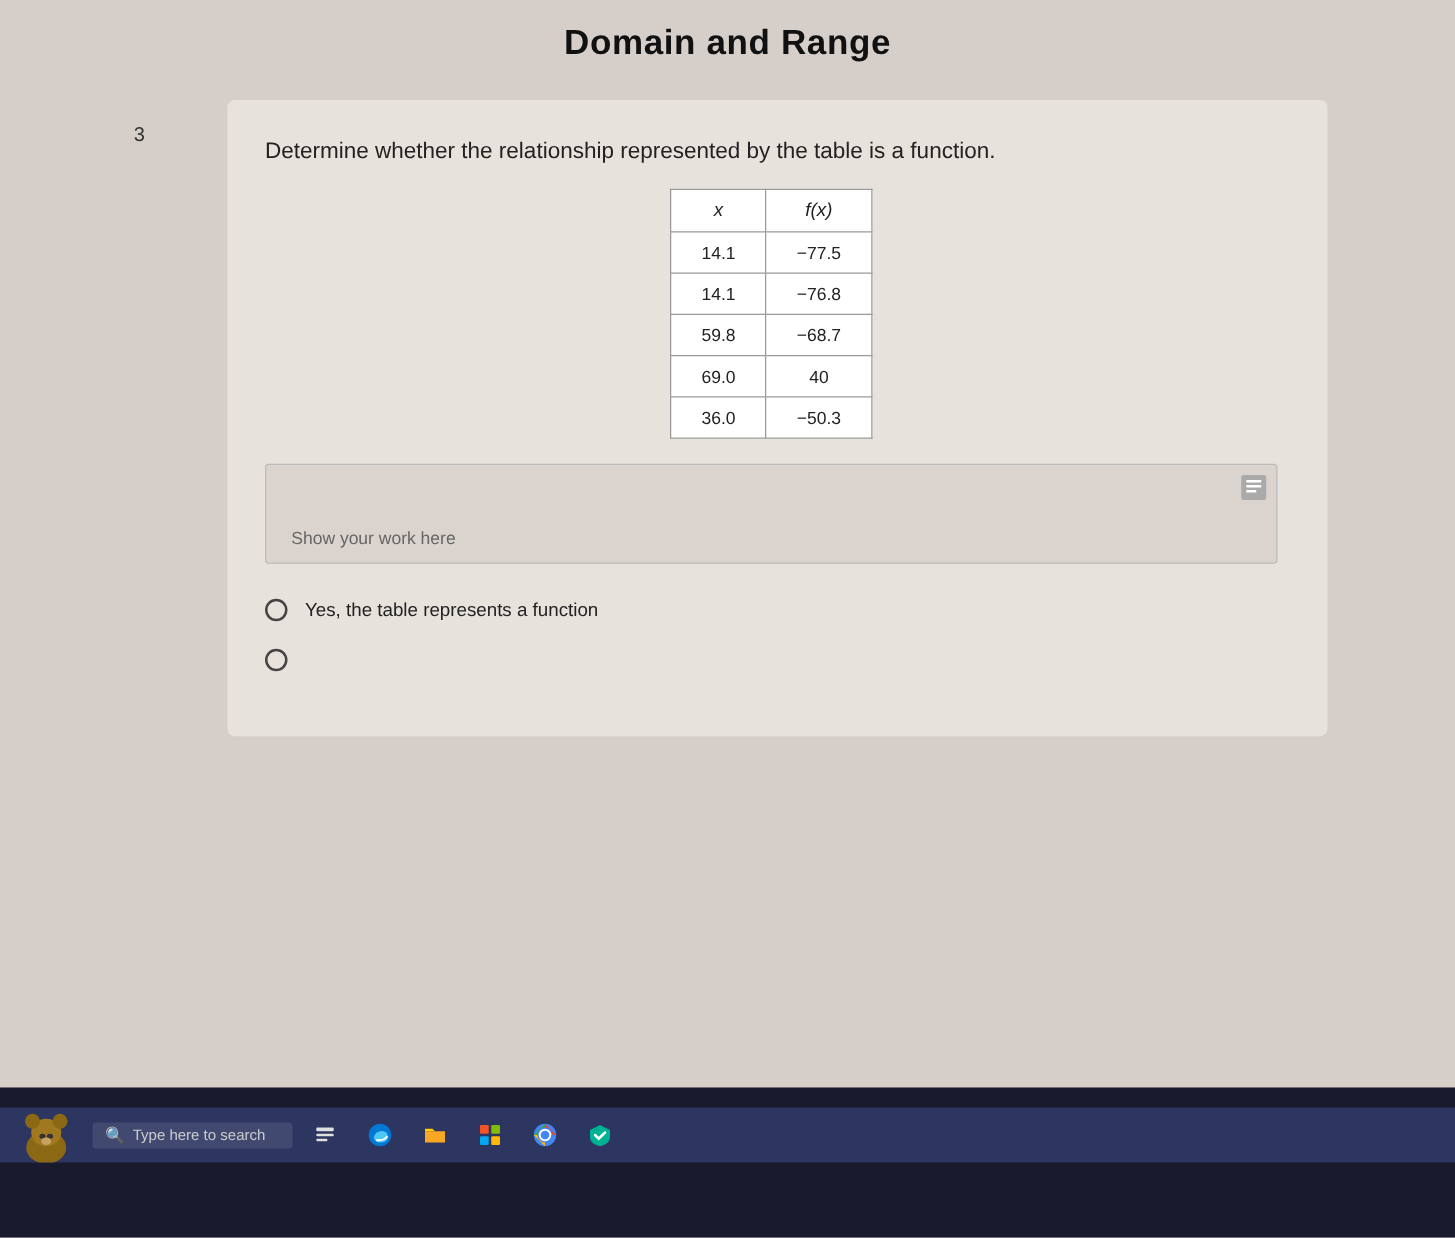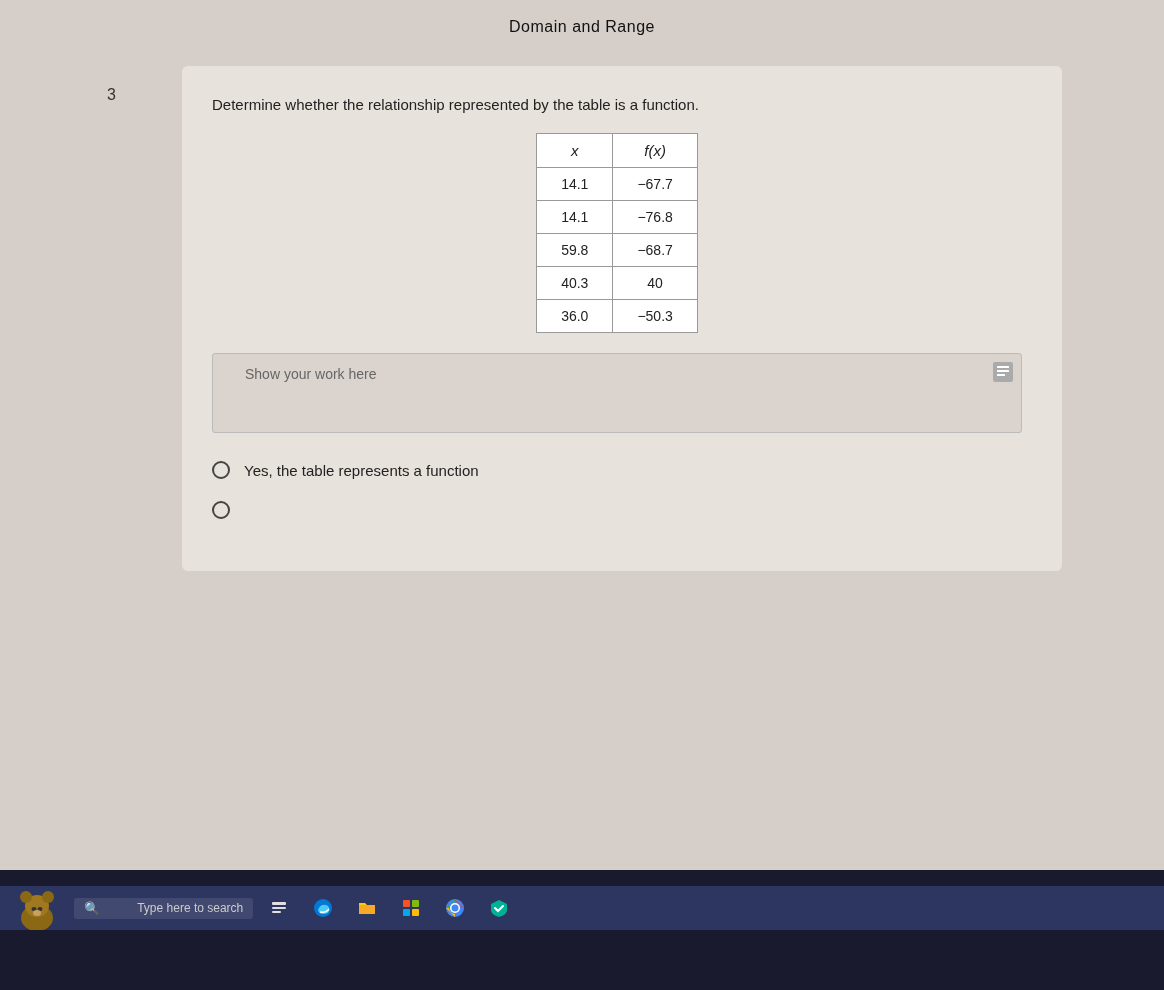--- a/index.html
+++ b/index.html
@@ -28,22 +28,22 @@
 
     
     .title-bar {
       width: 100%;
       text-align: center;
       padding: 18px 0 10px 0;
       background: #d6cfc9;
     }
 
     .title-text {
-      font-size: 16px;
-      font-weight: normal;
+      font-size: 28px;
+      font-weight: bold;
       color: #111;
       letter-spacing: 0.5px;
     }
 
     
     .question-card {
       background: #e8e2dc;
       border-radius: 6px;
       margin: 10px 40px;
       padding: 30px 40px 30px 30px;
@@ -54,21 +54,21 @@
     .question-number {
       position: absolute;
       left: -35px;
       top: 30px;
       font-size: 16px;
       color: #333;
       font-weight: normal;
     }
 
     .question-text {
-      font-size: 15px;
+      font-size: 18px;
       color: #222;
       margin-bottom: 20px;
       font-weight: 500;
     }
 
     
     .table-wrapper {
       display: flex;
       justify-content: center;
       margin-bottom: 20px;
@@ -94,26 +94,26 @@
       font-weight: normal;
       font-size: 15px;
     }
 
     
     .work-area {
       background: #dbd4ce;
       border: 1px solid #bbb;
       border-radius: 3px;
       margin-top: 10px;
-      padding: 12px 32px;
+      padding: 12px 20px;
       min-height: 80px;
       width: 100%;
       position: relative;
       display: flex;
-      align-items: flex-start;
+      align-items: flex-end;
     }
 
     .work-area-text {
       font-size: 14px;
       color: #666;
     }
 
     .work-area-icon {
       position: absolute;
       right: 8px;
@@ -199,21 +199,20 @@
 
     .taskbar-search-icon {
       margin-right: 6px;
       color: #ccc;
       font-size: 13px;
     }
 
     .taskbar-search-text {
       font-size: 12px;
       color: #ccc;
-      margin-left: 31px;
     }
 
     .taskbar-app {
       width: 36px;
       height: 36px;
       display: flex;
       align-items: center;
       justify-content: center;
       cursor: pointer;
       border-radius: 3px;
@@ -238,32 +237,32 @@
         <table class="data-table">
           <thead>
             <tr>
               <th><i>x</i></th>
               <th><i>f</i>(<i>x</i>)</th>
             </tr>
           </thead>
           <tbody id="table-body">
           <tr>
                 <td>14.1</td>
-                <td>−67.7</td>
+                <td>−77.5</td>
               </tr>
               <tr>
                 <td>14.1</td>
                 <td>−76.8</td>
               </tr>
               <tr>
                 <td>59.8</td>
                 <td>−68.7</td>
               </tr>
               <tr>
-                <td>40.3</td>
+                <td>69.0</td>
                 <td>40</td>
               </tr>
               <tr>
                 <td>36.0</td>
                 <td>−50.3</td>
               </tr>
             </tbody>
         </table>
       </div>
 

